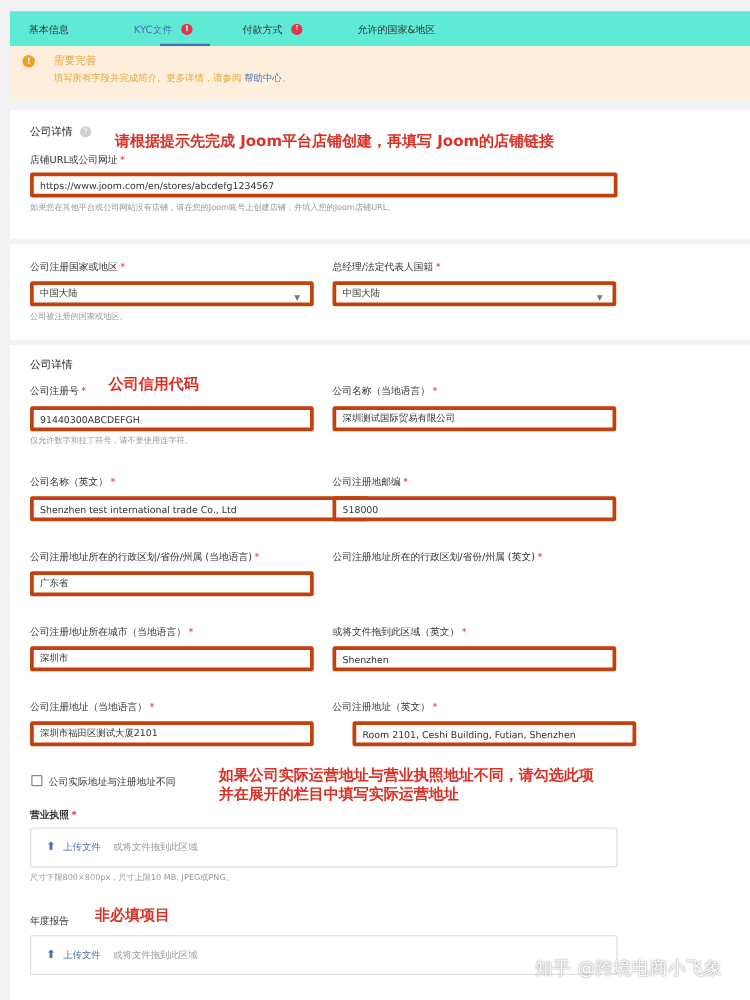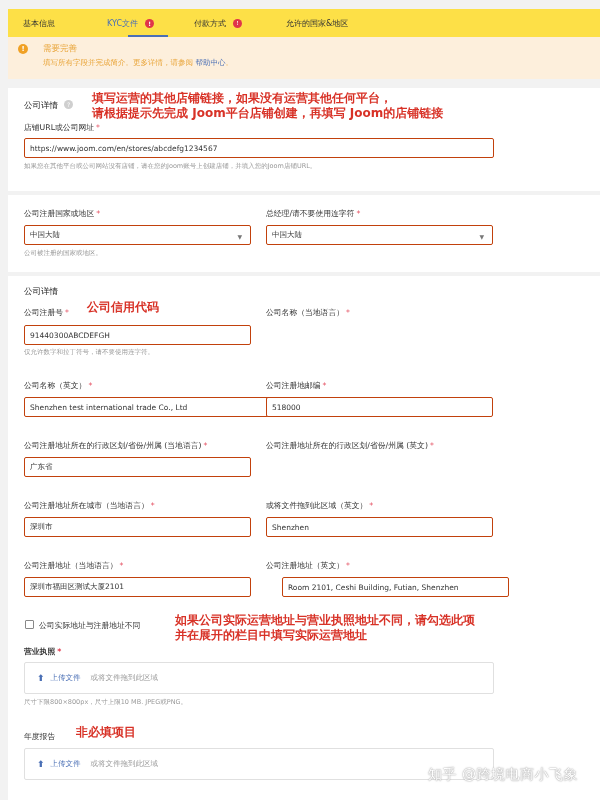--- a/index.html
+++ b/index.html
@@ -9,21 +9,21 @@
     font-family: "DejaVu Sans", "Liberation Sans", sans-serif;
     color: #333;
     font-size: 8px;
     position: relative;
   }
   .page { position: absolute; left: 8px; top: 0; width: 592px; height: 800px; }
 
   
   .tabs {
     position: absolute; left: 0; top: 9px; width: 592px; height: 28px;
-    background: #fde047; display: flex; align-items: flex-end;
+    background: #5eead4; display: flex; align-items: flex-end;
   }
   .tab {
     position: relative; height: 28px; display: flex; align-items: center;
     font-size: 8px; color: #333; padding: 0 16px; cursor: pointer;
   }
   .tab.first { padding-left: 15px; }
   .tab.active { color: #4a6fb5; }
   .tab.active::after {
     content: ""; position: absolute; left: 55px; right: 0; bottom: 0;
     height: 2px; background: #4a6fb5;
@@ -59,21 +59,21 @@
 
   .section-title { position: absolute; font-size: 8.5px; color: #222; }
   .help-icon {
     display: inline-flex; width: 9px; height: 9px; border-radius: 50%;
     background: #cfcfcf; color: #fff; font-size: 6px; align-items: center;
     justify-content: center; margin-left: 6px; vertical-align: 1px;
   }
   .label { position: absolute; font-size: 7.8px; color: #333; white-space: nowrap; }
   .req { color: #e0354a; margin-left: 2px; }
   .input {
-    position: absolute; height: 20px; border: 1px solid #c2410c; border-radius: 2px;
+    position: absolute; height: 20px; border: 3px solid #c2410c; border-radius: 2px;
     background: #fff; font-size: 7.5px; color: #333; padding-left: 5px;
     display: flex; align-items: center; white-space: nowrap; overflow: hidden;
   }
   .select .caret { position: absolute; right: 8px; top: 7px; font-size: 6px; color: #777; }
   .hint { position: absolute; font-size: 6.5px; color: #999; white-space: nowrap; }
   .annot { position: absolute; color: #d83227; font-size: 12px; line-height: 15px; white-space: nowrap; font-weight: bold; }
 
   .checkbox {
     position: absolute; width: 9px; height: 9px; border: 1px solid #888;
     border-radius: 1px; background: #fff;
@@ -118,60 +118,60 @@
     <div class="alert-title">需要完善</div>
     <div class="alert-text">
       <span>填写所有字段并完成简介。更多详情，请参阅 </span><span class="alert-link">帮助中心</span><span>。</span>
     </div>
   </div>
 
   <div class="card card1">
     <div class="section-title" style="left:16px; top:12px;">
       <span>公司详情</span><span class="help-icon">?</span>
     </div>
-    <div class="annot" style="left:84px; top:3px;">填写运营的其他店铺链接，如果没有运营其他任何平台，</div>
     <div class="annot" style="left:84px; top:18px;">请根据提示先完成 Joom平台店铺创建，再填写 Joom的店铺链接</div>
     <div class="label" style="left:16px; top:34px;">
       <span>店铺URL或公司网址</span><span class="req">*</span>
     </div>
     <div class="input" style="left:16px; top:50px; width:470px;">https://www.joom.com/en/stores/abcdefg1234567</div>
     <div class="hint" style="left:16px; top:74px;">如果您在其他平台或公司网站没有店铺，请在您的Joom账号上创建店铺，并填入您的Joom店铺URL。</div>
   </div>
 
   <div class="card card2">
     <div class="label" style="left:16px; top:13px;">
       <span>公司注册国家或地区</span><span class="req">*</span>
     </div>
     <div class="input select" style="left:16px; top:30px; width:227px;">
       <span>中国大陆</span>
       <span class="caret">▼</span>
     </div>
     <div class="hint" style="left:16px; top:54px;">公司被注册的国家或地区。</div>
     <div class="label" style="left:258px; top:13px;">
-      <span>总经理/请不要使用连字符</span><span class="req">*</span>
+      <span>总经理/法定代表人国籍</span><span class="req">*</span>
     </div>
     <div class="input select" style="left:258px; top:30px; width:227px;">
       <span>中国大陆</span>
       <span class="caret">▼</span>
     </div>
   </div>
 
   <div class="card card3">
     <div class="section-title" style="left:16px; top:10px;">公司详情</div>
 
     <div class="label" style="left:16px; top:31px;">
       <span>公司注册号</span><span class="req">*</span>
     </div>
     <div class="annot" style="left:79px; top:24px;">公司信用代码</div>
     <div class="input" style="left:16px; top:49px; width:227px;">91440300ABCDEFGH</div>
     <div class="hint" style="left:16px; top:72px;">仅允许数字和拉丁符号，请不要使用连字符。</div>
 
     <div class="label" style="left:258px; top:31px;">
       <span>公司名称（当地语言）</span><span class="req">*</span>
     </div>
+    <div class="input" style="left:258px; top:49px; width:227px;">深圳测试国际贸易有限公司</div>
 
     <div class="label" style="left:16px; top:104px;">
       <span>公司名称（英文）</span><span class="req">*</span>
     </div>
     <div class="input" style="left:16px; top:121px; width:271px;">Shenzhen test international trade Co., Ltd</div>
 
     <div class="label" style="left:258px; top:104px;">
       <span>公司注册地邮编</span><span class="req">*</span>
     </div>
     <div class="input" style="left:258px; top:121px; width:227px;">518000</div>

